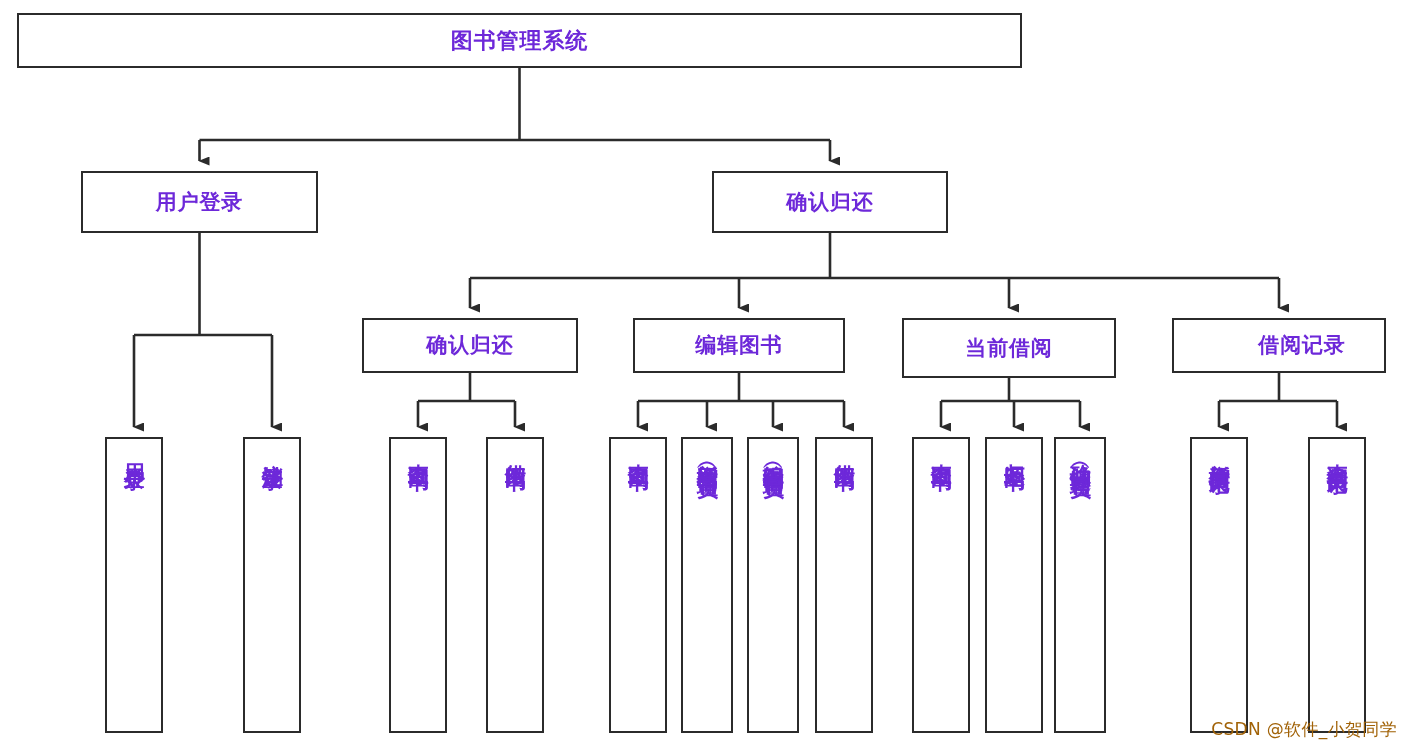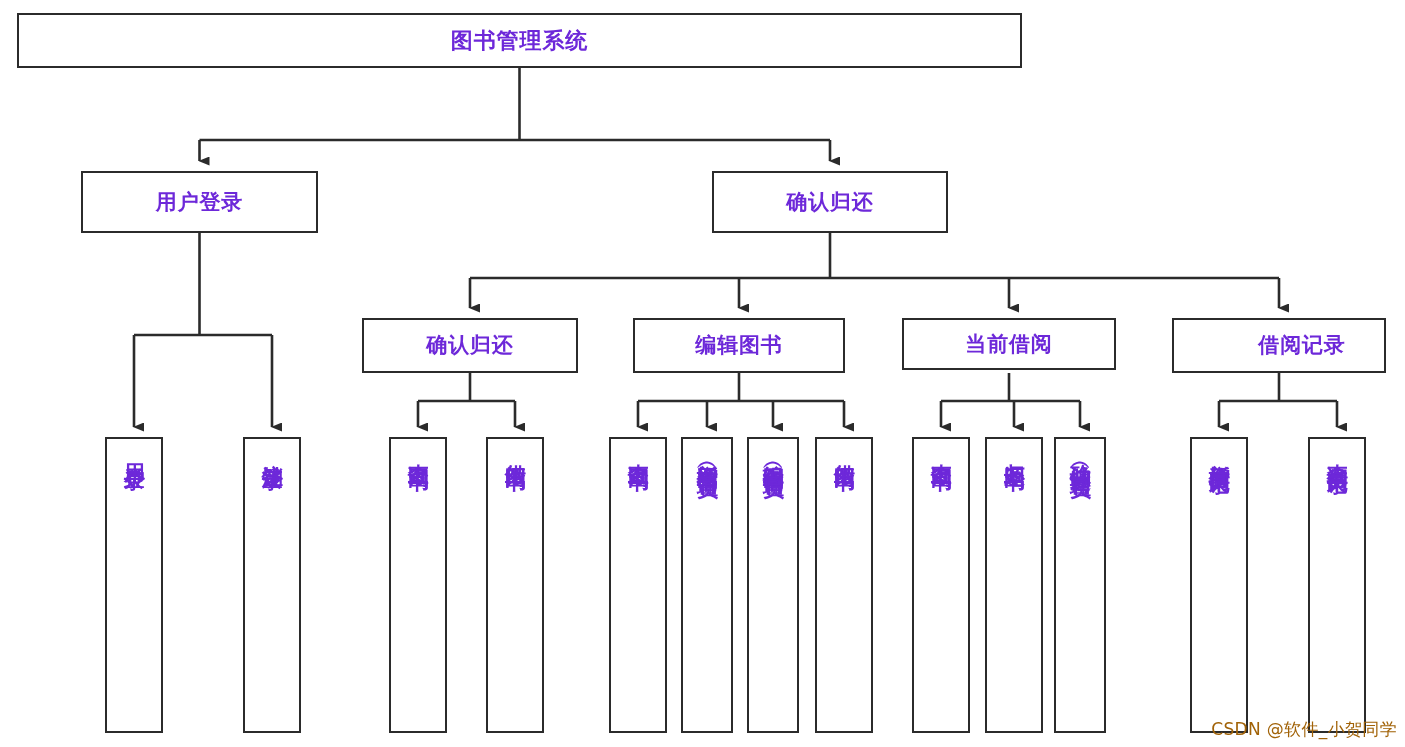--- a/index.html
+++ b/index.html
@@ -132,21 +132,21 @@
   <div class="node horiz" style="left: 712px; top: 171px; width: 236px; height: 62px;">
     <span class="node-label">确认归还</span>
   </div>
 
   <div class="node horiz" style="left: 362px; top: 318px; width: 216px; height: 55px;">
     <span class="node-label">确认归还</span>
   </div>
   <div class="node horiz" style="left: 633px; top: 318px; width: 212px; height: 55px;">
     <span class="node-label">编辑图书</span>
   </div>
-  <div class="node horiz" style="left: 902px; top: 318px; width: 214px; height: 52px;">
+  <div class="node horiz" style="left: 902px; top: 318px; width: 214px; height: 60px;">
     <span class="node-label">当前借阅</span>
   </div>
   <div class="node horiz" style="left: 1172px; top: 318px; width: 214px; height: 55px; padding-left: 46px;">
     <span class="node-label">借阅记录</span>
   </div>
 
   <div class="node leaf" style="left: 105px; top: 437px; width: 58px; height: 296px;">
     <span class="node-label">用户登录</span>
   </div>
   <div class="node leaf" style="left: 243px; top: 437px; width: 58px; height: 296px;">

